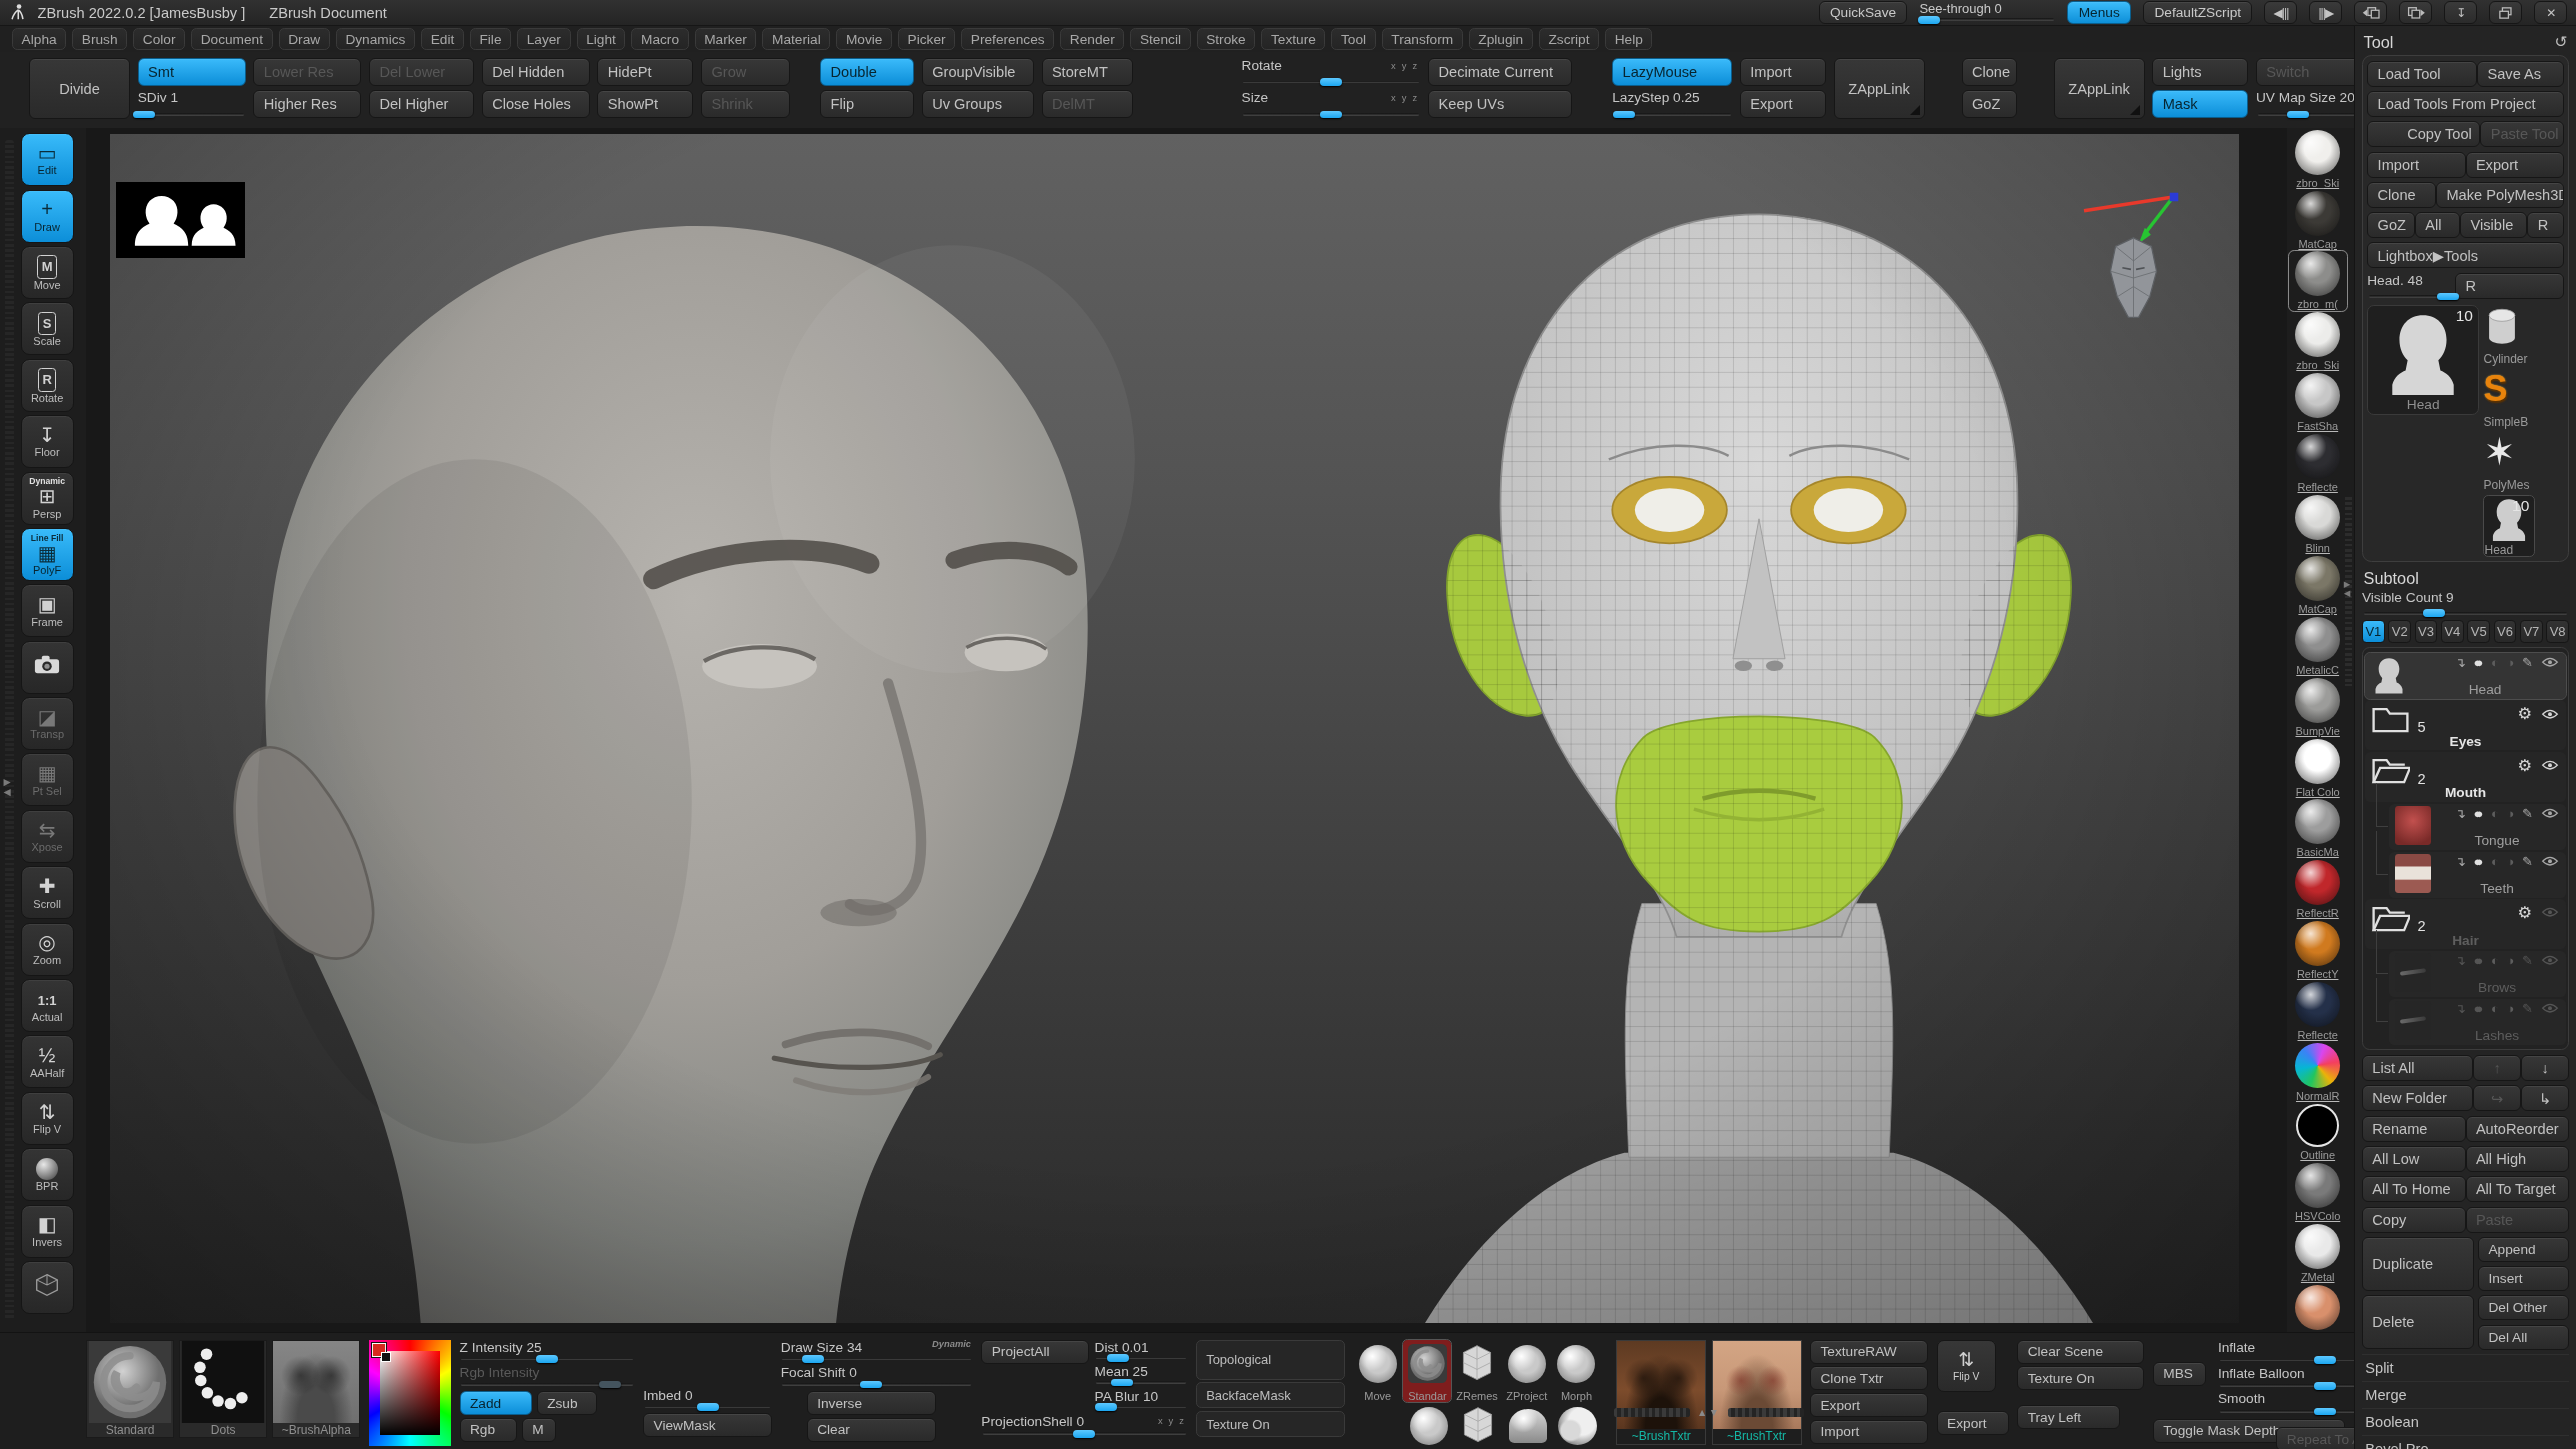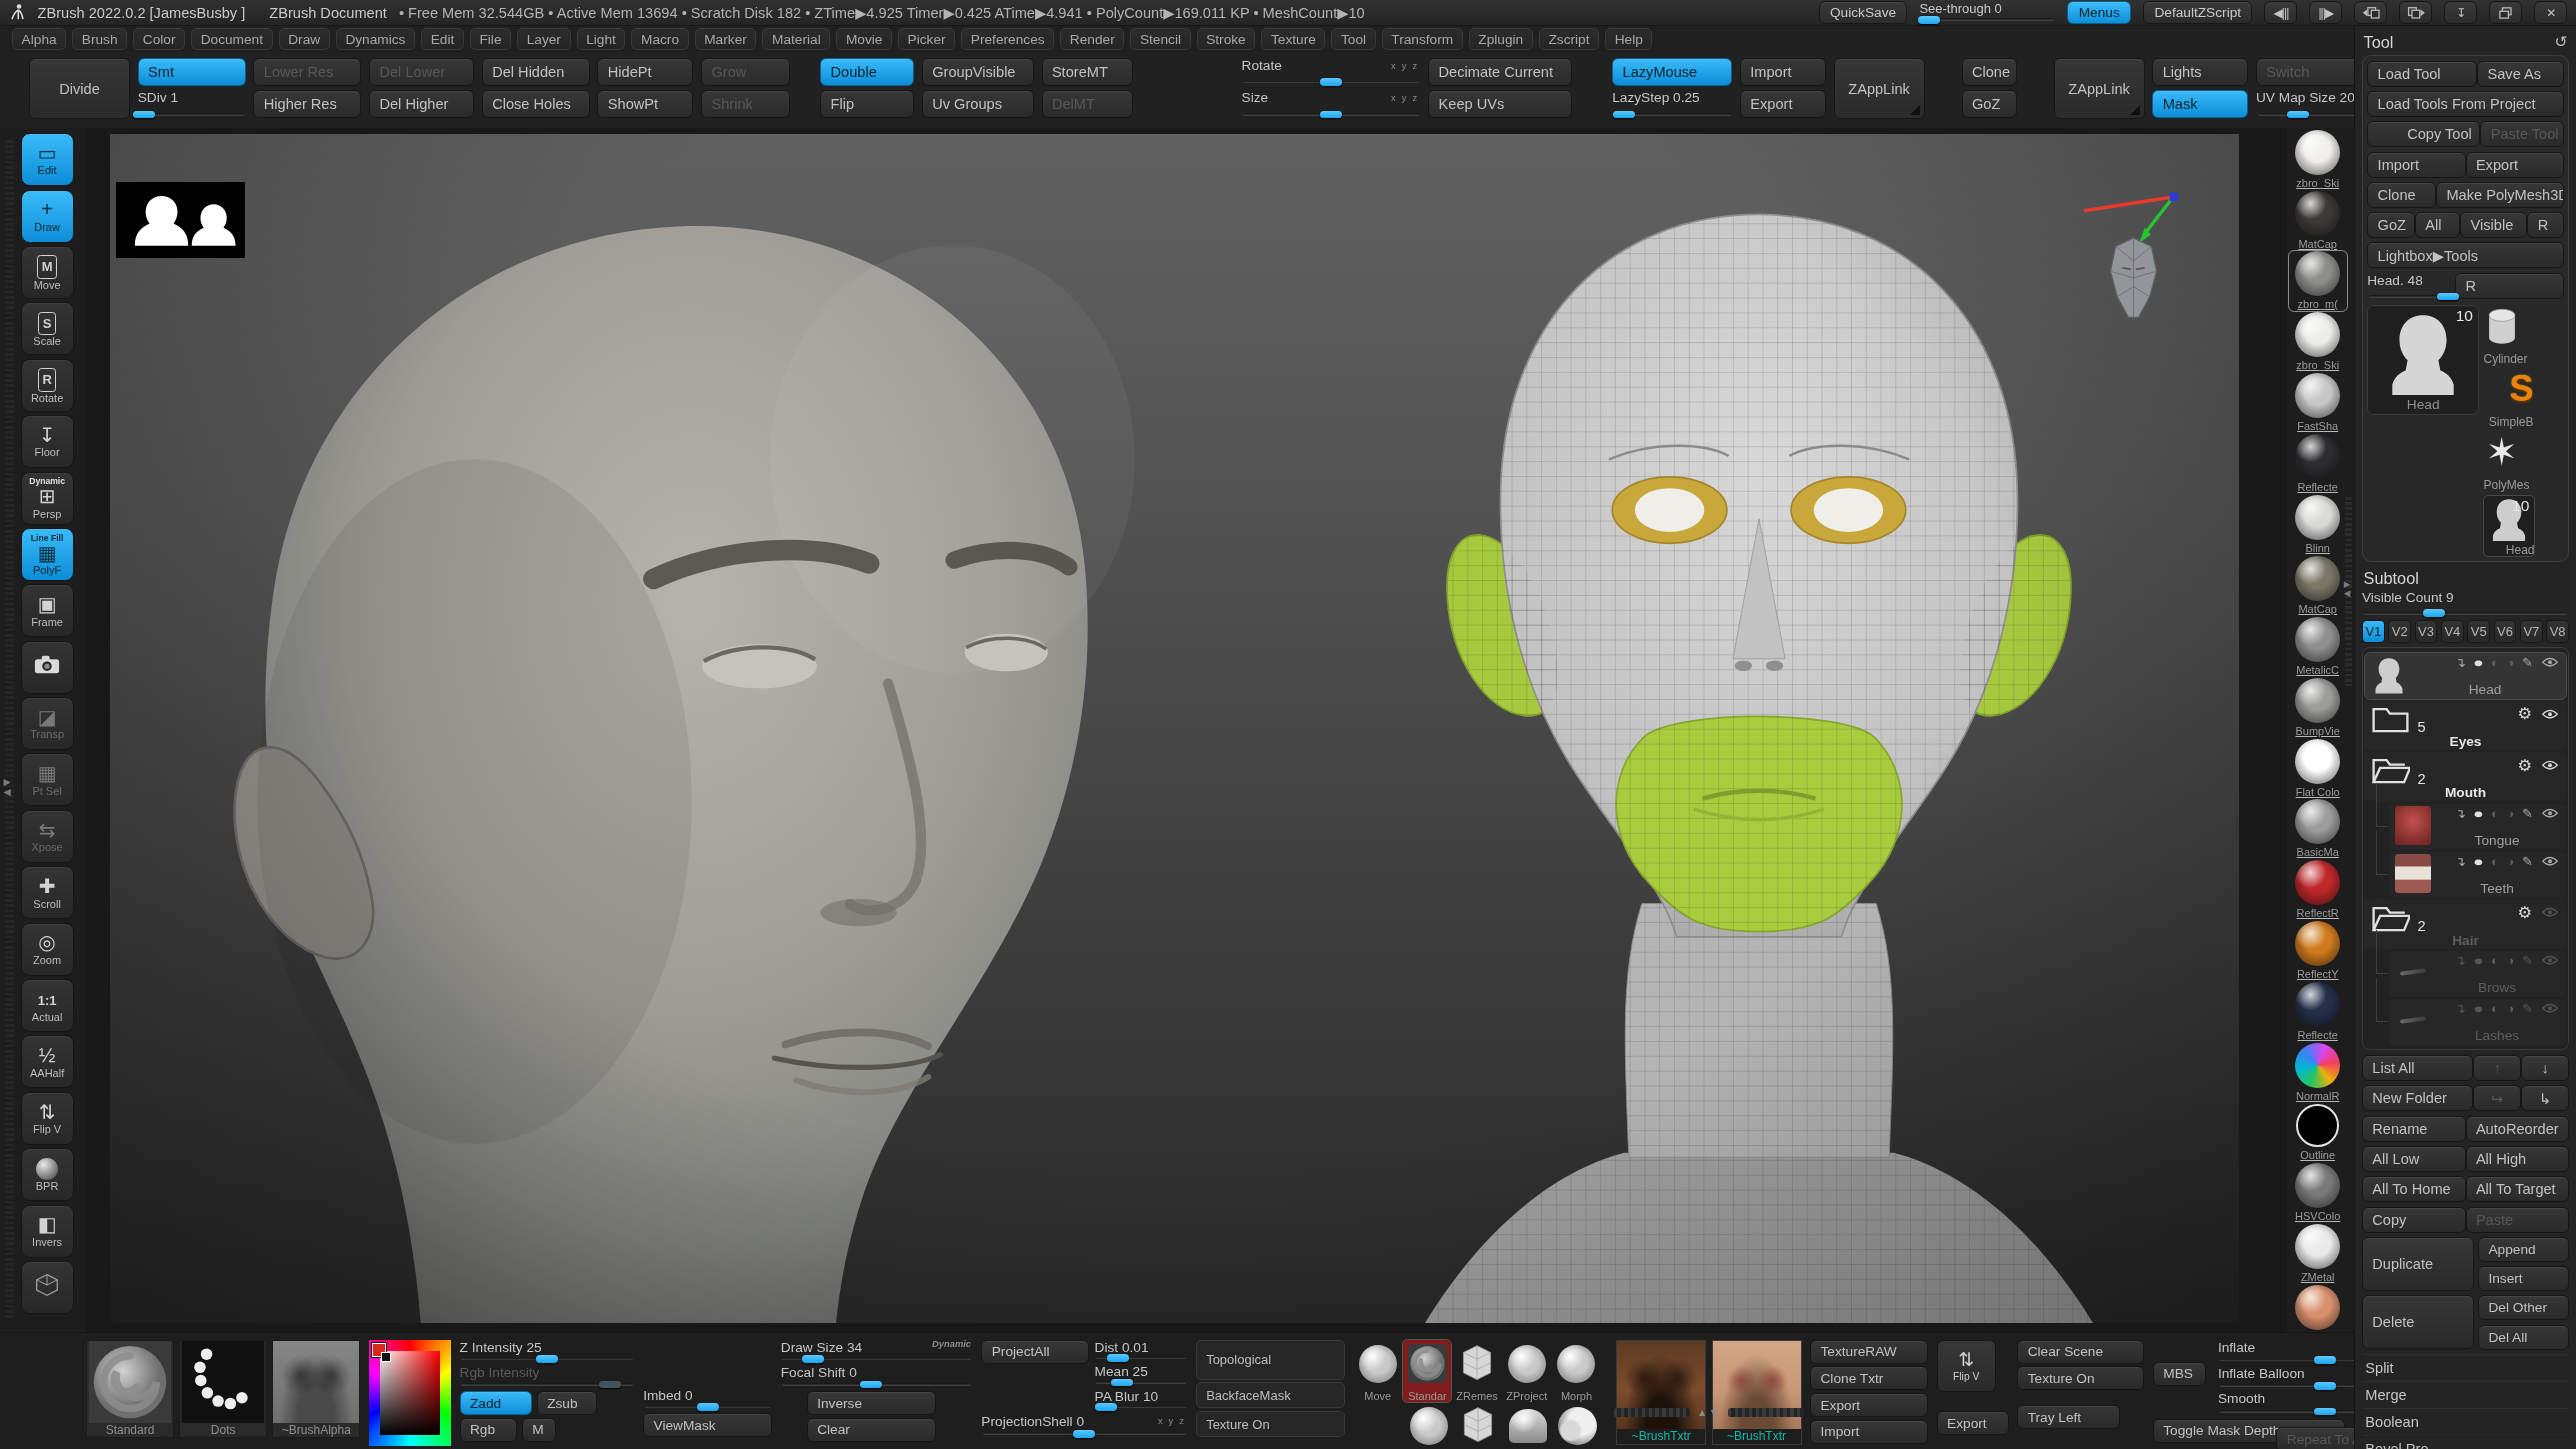--- a/index.html
+++ b/index.html
@@ -74,21 +74,21 @@
   .pbox{border:0.9px solid #3e3e3e;border-radius:9.4px;background:#282828;padding:4.3px;margin-bottom:5.2px;}
   .prow{display:flex;gap:0;margin-bottom:4.3px;}
   .prow .btn{flex:1;}
   .headslider{flex:1;}
   .toolthumbs{display:flex;gap:4.3px;}
   .curthumb{position:relative;width:110px;height:108px;background:#1f1f1f;border:0.9px solid #3a3a3a;border-radius:6.9px;flex:0 0 auto;}
   .curthumb svg{position:absolute;left:12px;top:3.4px;width:86px;height:86px;}
   .badge10{position:absolute;right:5.2px;top:1.7px;font-size:15.5px;color:#e5e5e5;}
   .curlabel{position:absolute;left:0;right:0;bottom:1.7px;text-align:center;color:#8f8f8f;font-size:13.7px;}
   .thumbgrid{display:flex;flex-wrap:wrap;gap:3.4px;width:89px;}
-  .tcell{position:relative;width:50px;height:60px;text-align:right;}
+  .tcell{position:relative;width:50px;height:60px;text-align:left;}
   .tcell:nth-child(odd){width:34px;}
   .tcell.sel{background:#1f1f1f;border:0.9px solid #4a4a4a;border-radius:5.2px;}
   .tcell .tico{display:block;height:45px;}
   .tcell .tlabel{font-size:12px;color:#9a9a9a;white-space:nowrap;}
   .sletter{font-size:36px;font-weight:bold;color:#e8830c;text-shadow:0.9px 1.7px 1.7px #5a3000,0 0 1.7px #ffc24a;}
   .star{font-size:38px;color:#e9e9e9;line-height:43px;}
   .subhead{font-size:16.3px;color:#d6d6d6;padding:1.7px 1.7px;}
   .vtabs{display:flex;gap:3.4px;margin:2.6px 0 4.3px;}
   .vtab{flex:1;height:21.5px;border-radius:4.3px;background:linear-gradient(#333,#282828);border:0.9px solid #161616;display:flex;align-items:center;justify-content:center;font-size:13px;color:#b5b5b5;}
   .vtab.active{background:linear-gradient(#3abafa,#0c8ed8);color:#07242f;}
@@ -167,21 +167,20 @@
 
 <div id="app">
 
   <div class="titlebar">
     <span><svg width="17" height="19" viewBox="0 0 22 22">
           <circle cx="13" cy="4.5" r="3" fill="#ddd"></circle>
           <path d="M4 21 C6 14 9 11 12 9 M12 9 C15 11 17 14 18 21 M12 9 L12 21" stroke="#ddd" stroke-width="2" fill="none"></path>
         </svg></span>
     <span>ZBrush 2022.0.2 [JamesBusby ]</span>
     <span class="doct">ZBrush Document</span>
-    <span class="tstats">• Free Mem 32.544GB • Active Mem 13694 • Scratch Disk 182 • ZTime▶4.925 Timer▶0.425 ATime▶4.941 • PolyCount▶169.011 KP • MeshCount▶10</span>
     <span class="tspacer"></span>
     <div class="tbtn">
         <span class="lbl">QuickSave</span>
       </div>
     <div class="tslider">
       <span class="lab lbl">See-through 0</span>
       <div class="track"></div>
       <div class="thumb" id="seethumb" style="left: 7%;"></div>
     </div>
     <div class="tbtn blue">

